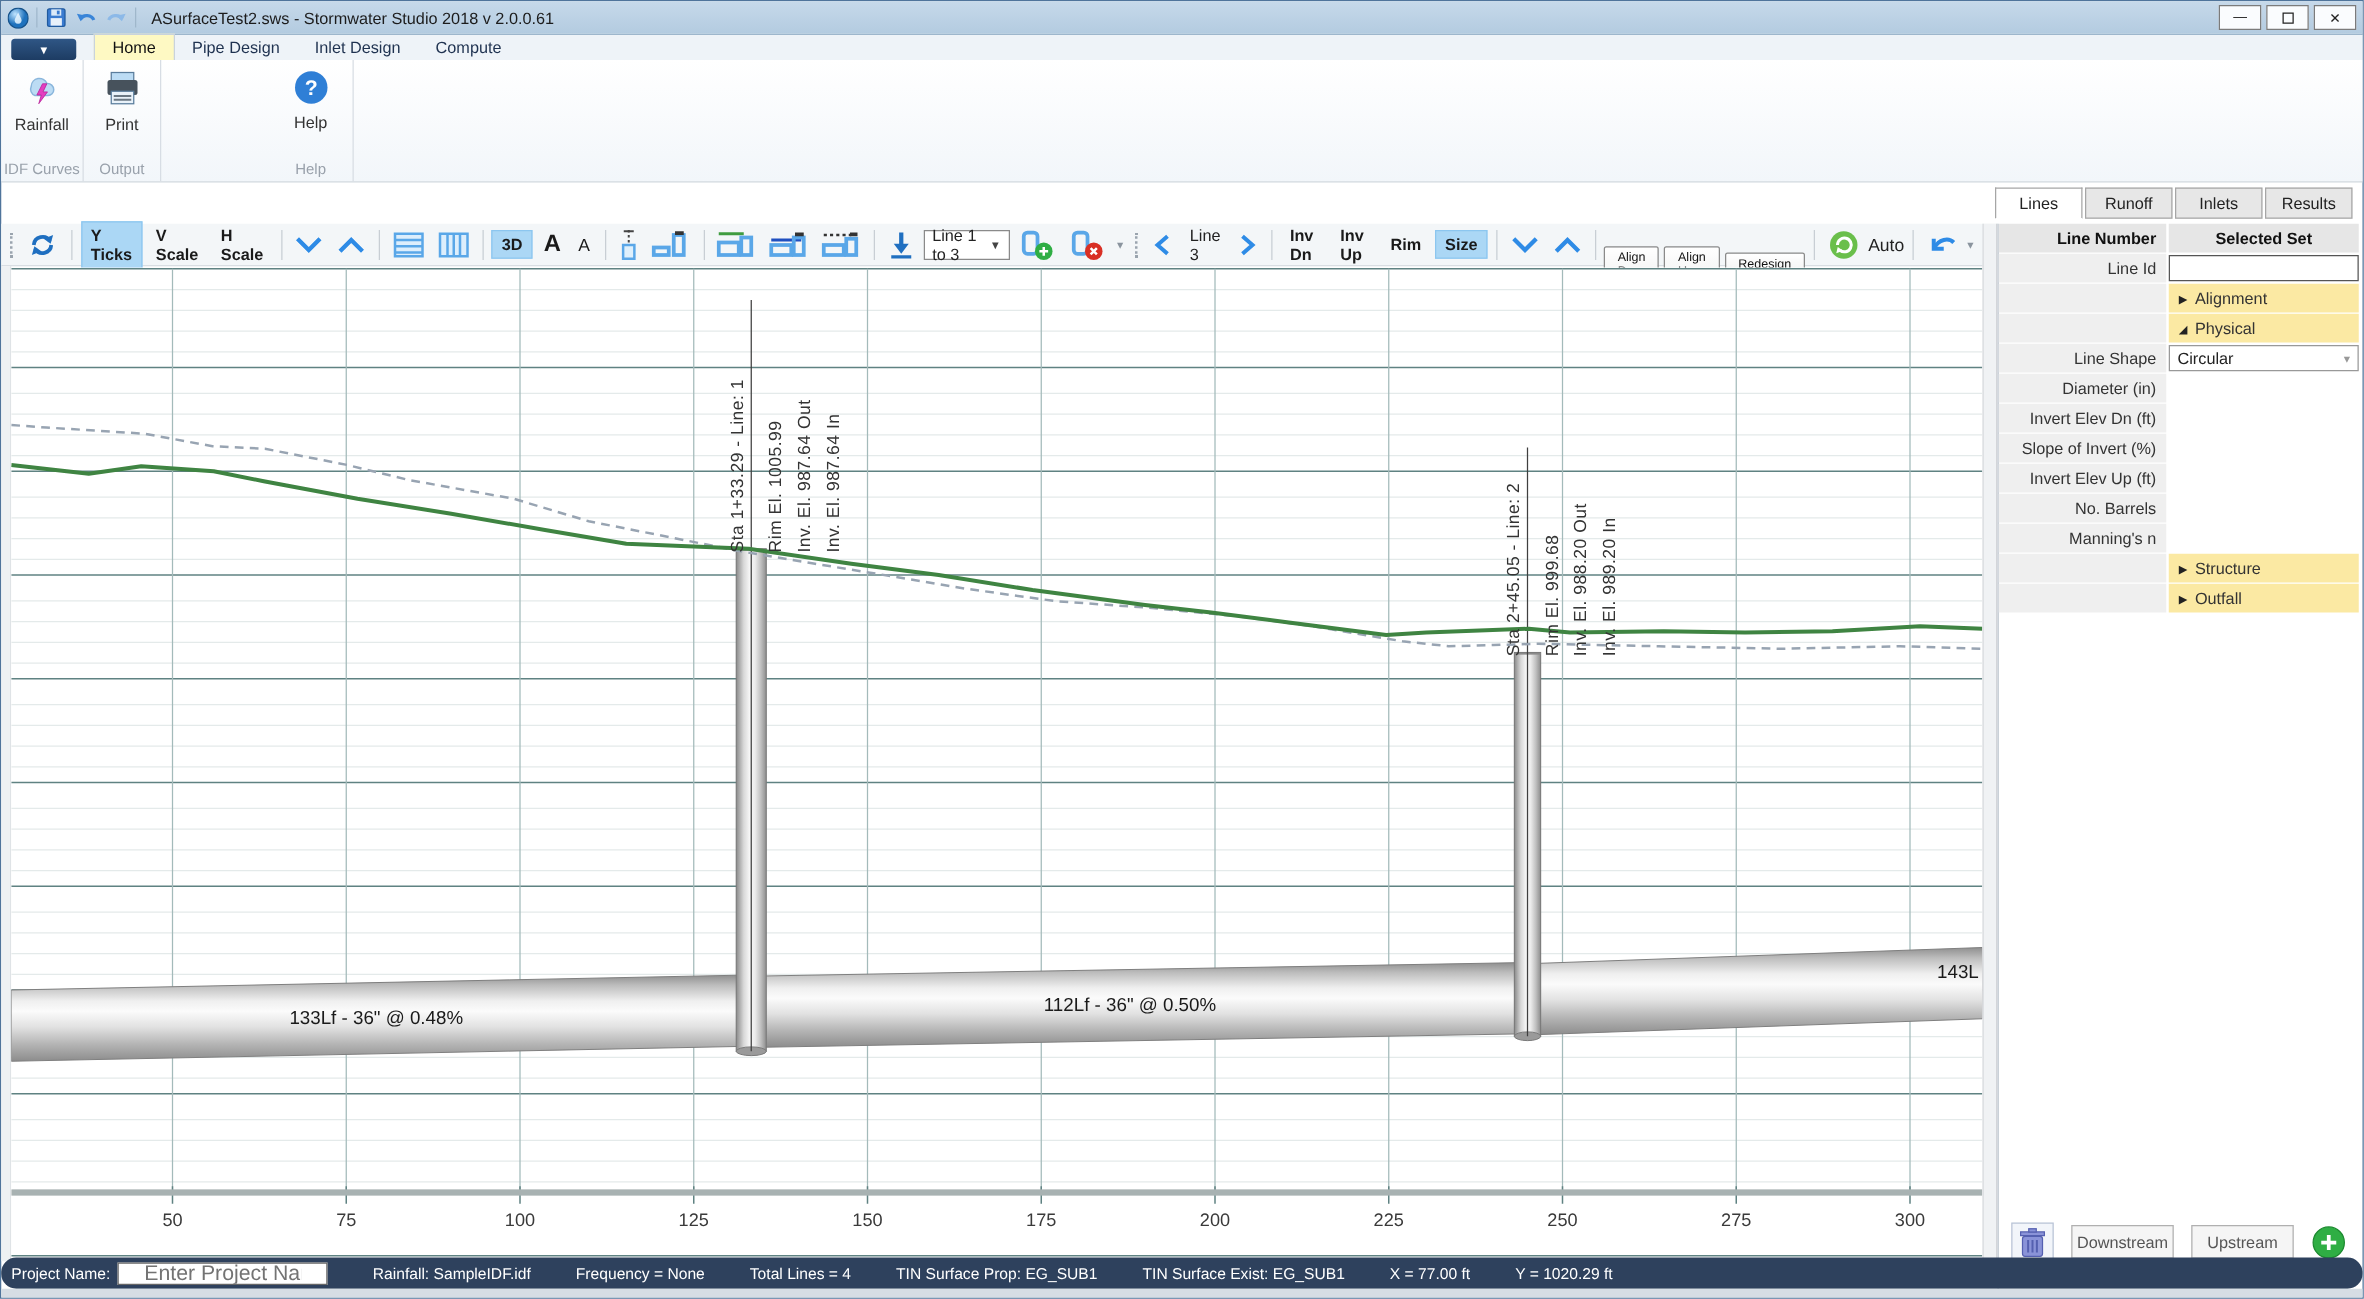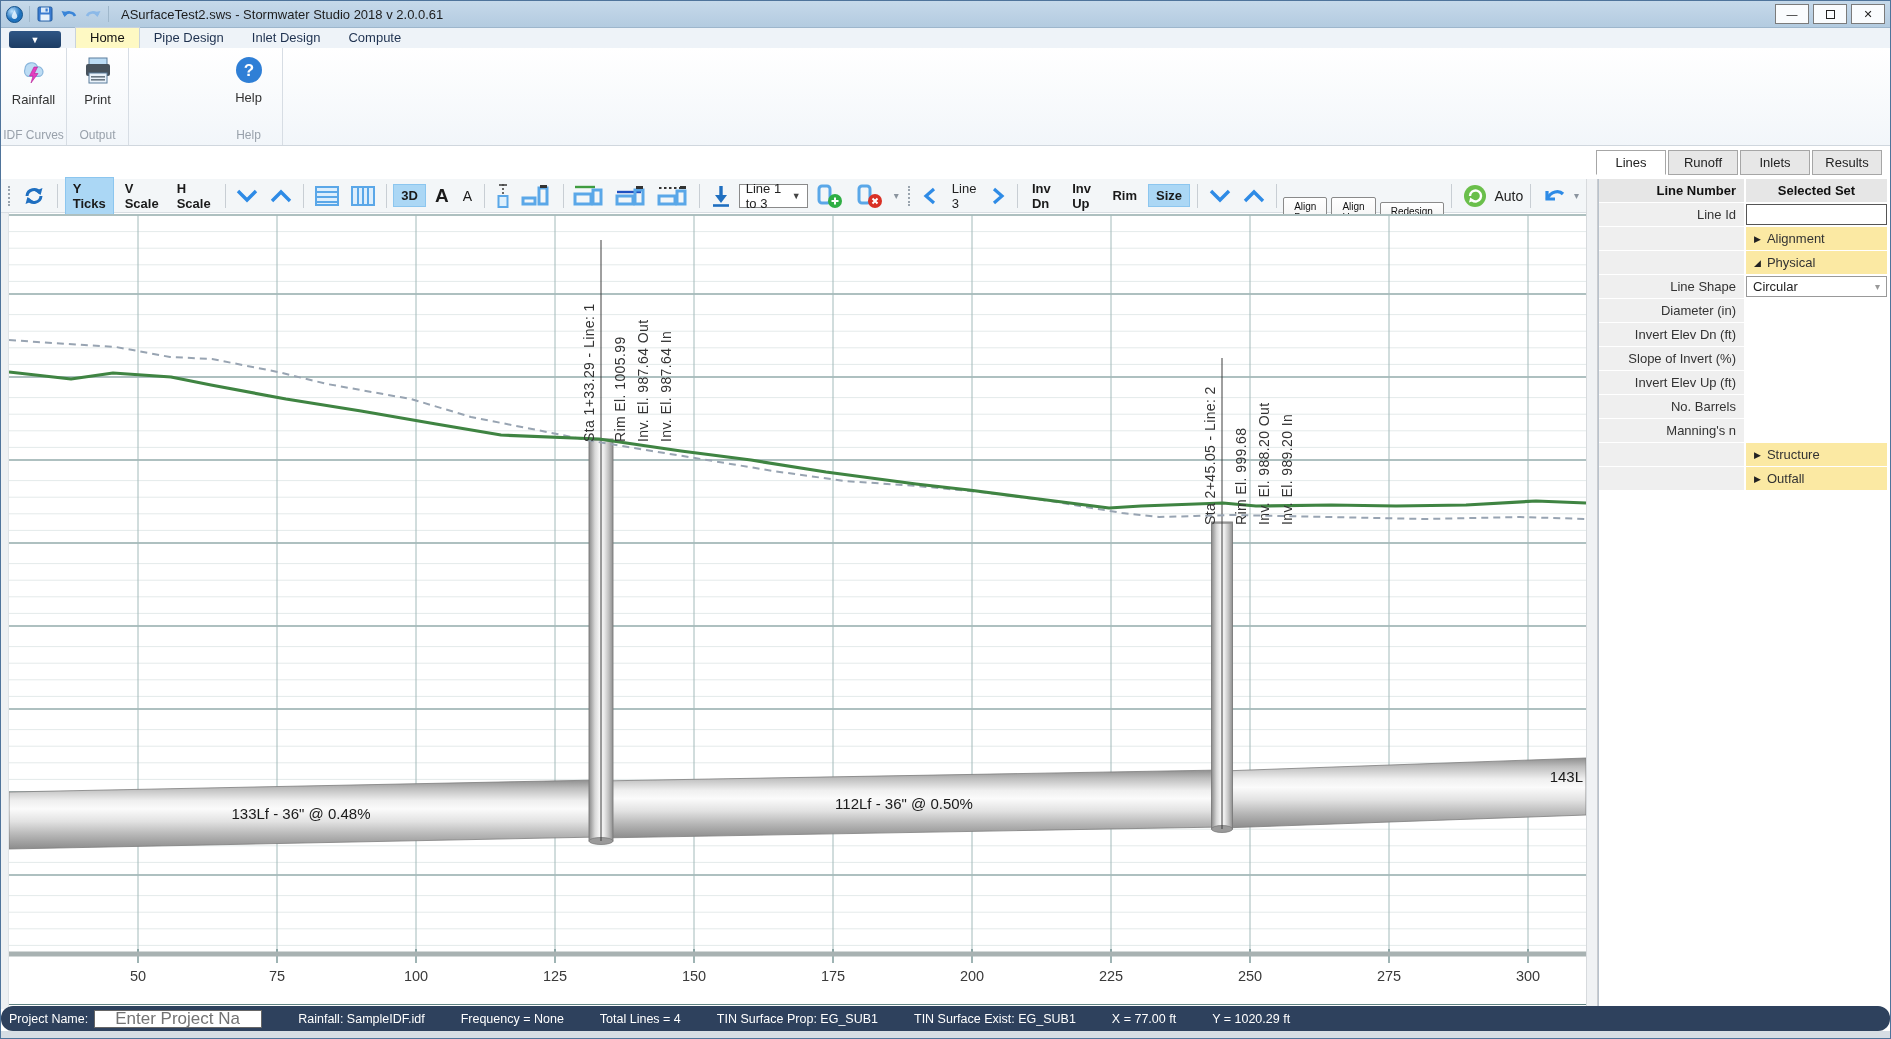--- a/index.html
+++ b/index.html
@@ -72,21 +72,21 @@
     border-left:1px solid #d7dadd; border-right:1px solid #c9ccd0; }
 
   
   .right-panel { position:absolute; left:1597px; top:178px; width:289px; height:854px; background:#fff;
     border-left:1px solid #b9c2cc; }
   .ptab { width:70px; height:25px; margin-right:2px; background:#e7e7e7; border:1px solid #a6a6a6;
     font-size:13px; color:#222; display:flex; align-items:center; justify-content:center; }
   .ptab.active { background:#fff; border-bottom-color:#fff; }
   .grid { position:absolute; left:0; top:0; width:100%; }
   .grow { display:flex; height:23px; margin-bottom:1px; }
-  .gcell-l { width:145px; background:#efefef; display:flex; align-items:center; justify-content:flex-end;
+  .gcell-l { width:134px; background:#efefef; display:flex; align-items:center; justify-content:flex-end;
     padding-right:8px; font-size:13px; color:#333; margin-right:2px; }
   .gcell-l.hdr { font-weight:bold; color:#111; background:#e6e6e6; }
   .gcell-r { flex:1; display:flex; align-items:center; font-size:13px; color:#333; }
   .gcell-r.hdr { background:#e6e6e6; font-weight:bold; color:#111; justify-content:center; }
   .gcell-r.grp { background:#fbe9a3; padding-left:8px; gap:6px; }
   .grp-marker { font-size:9px; color:#222; }
   .gcell-r input { width:100%; height:21px; border:1.5px solid #555; font-size:13px; padding:0 4px;
     font-family:"Liberation Sans", sans-serif; }
   .gsel { width:100%; height:21px; border:1px solid #999; background:#fff; display:flex;
     align-items:center; padding:0 6px; font-size:13px; color:#222; }
@@ -571,20 +571,40 @@
         </div>
       </div>
       <div class="grow">
         <div class="gcell-l"></div>
         <div class="gcell-r grp">
           <span class="grp-marker">▶</span>
           <span>Outfall</span>
         </div>
       </div>
     </div>
+    <div class="panel-bottom">
+      <span class="trash-btn">
+        <svg width="20" height="24">
+            <rect x="2" y="7" width="16" height="16" rx="2" fill="#8a93d8" stroke="#5560b0"></rect>
+            <line x1="6.5" y1="10" x2="6.5" y2="20" stroke="#5560b0" stroke-width="1.6"></line>
+            <line x1="10" y1="10" x2="10" y2="20" stroke="#5560b0" stroke-width="1.6"></line>
+            <line x1="13.5" y1="10" x2="13.5" y2="20" stroke="#5560b0" stroke-width="1.6"></line>
+            <rect x="0.5" y="3.5" width="19" height="3" fill="#8a93d8" stroke="#5560b0"></rect>
+            <rect x="7" y="1" width="6" height="2.6" fill="#8a93d8" stroke="#5560b0"></rect>
+          </svg>
+      </span>
+      <span class="pb-btn">Downstream</span>
+      <span class="pb-btn">Upstream</span>
+      <span class="addline-btn">
+        <svg width="28" height="28">
+            <circle cx="14" cy="14" r="12.5" fill="#2fae44" stroke="#1d8a30"></circle>
+            <path d="M14 8 V20 M8 14 H20" stroke="#fff" stroke-width="3"></path>
+          </svg>
+      </span>
+    </div>
   </div>
 
   <div class="statusbar">
     <span class="cluster">
       <span>Project Name:</span>
       <input value="Enter Project Name..." style="">
     </span>
     <span class="cluster">Rainfall: SampleIDF.idf</span>
     <span class="cluster">Frequency = None</span>
     <span class="cluster">Total Lines = 4</span>

